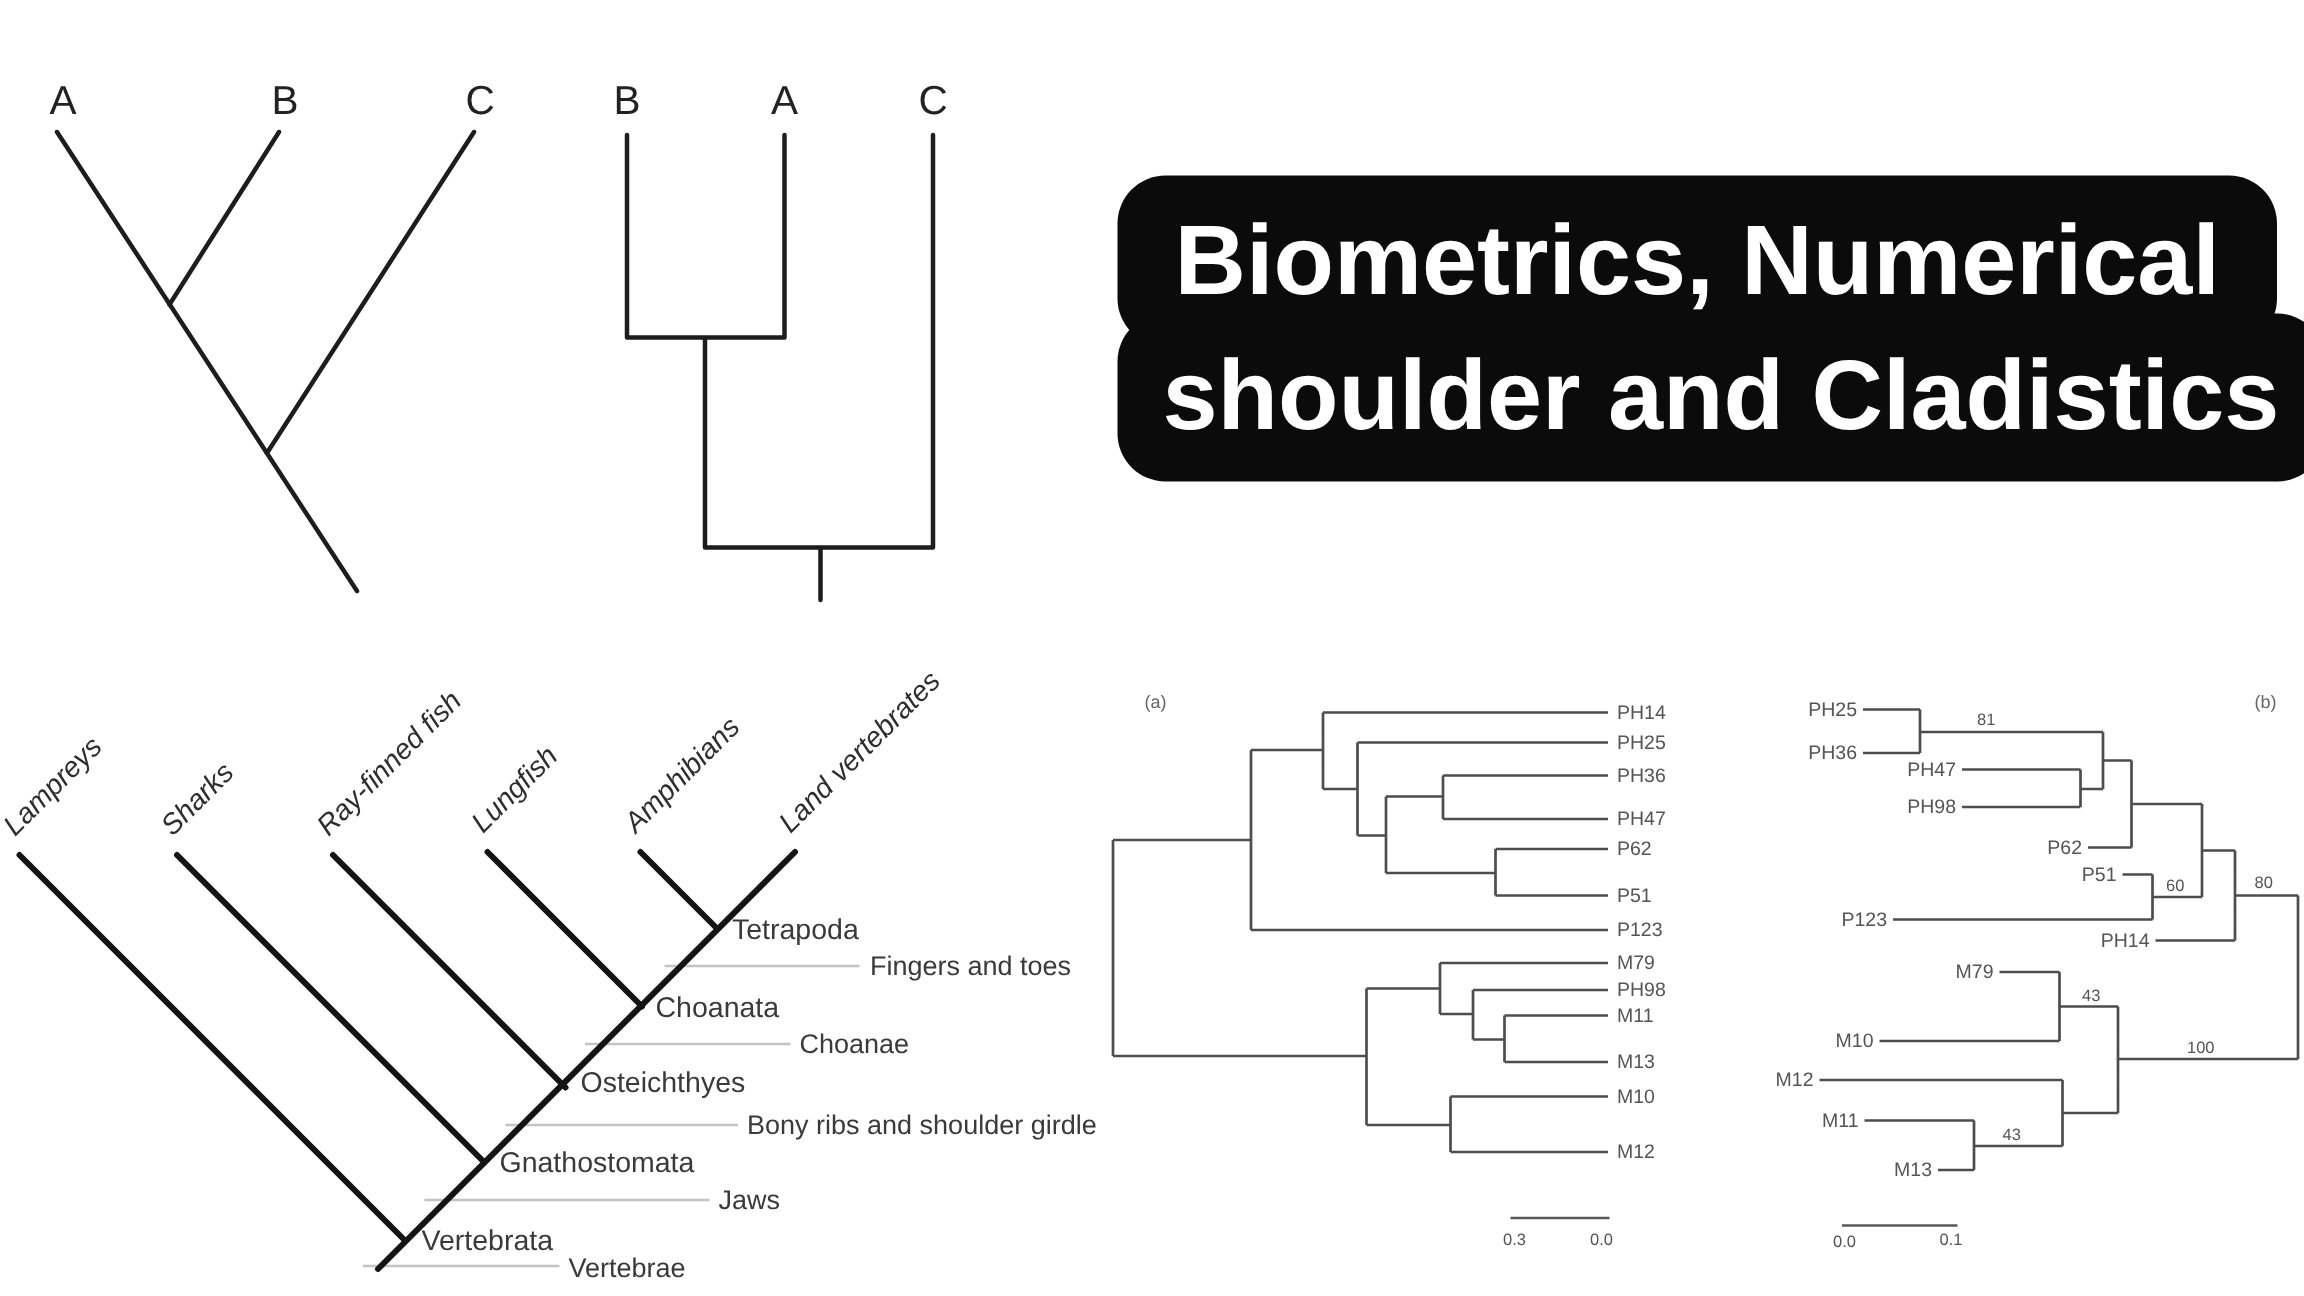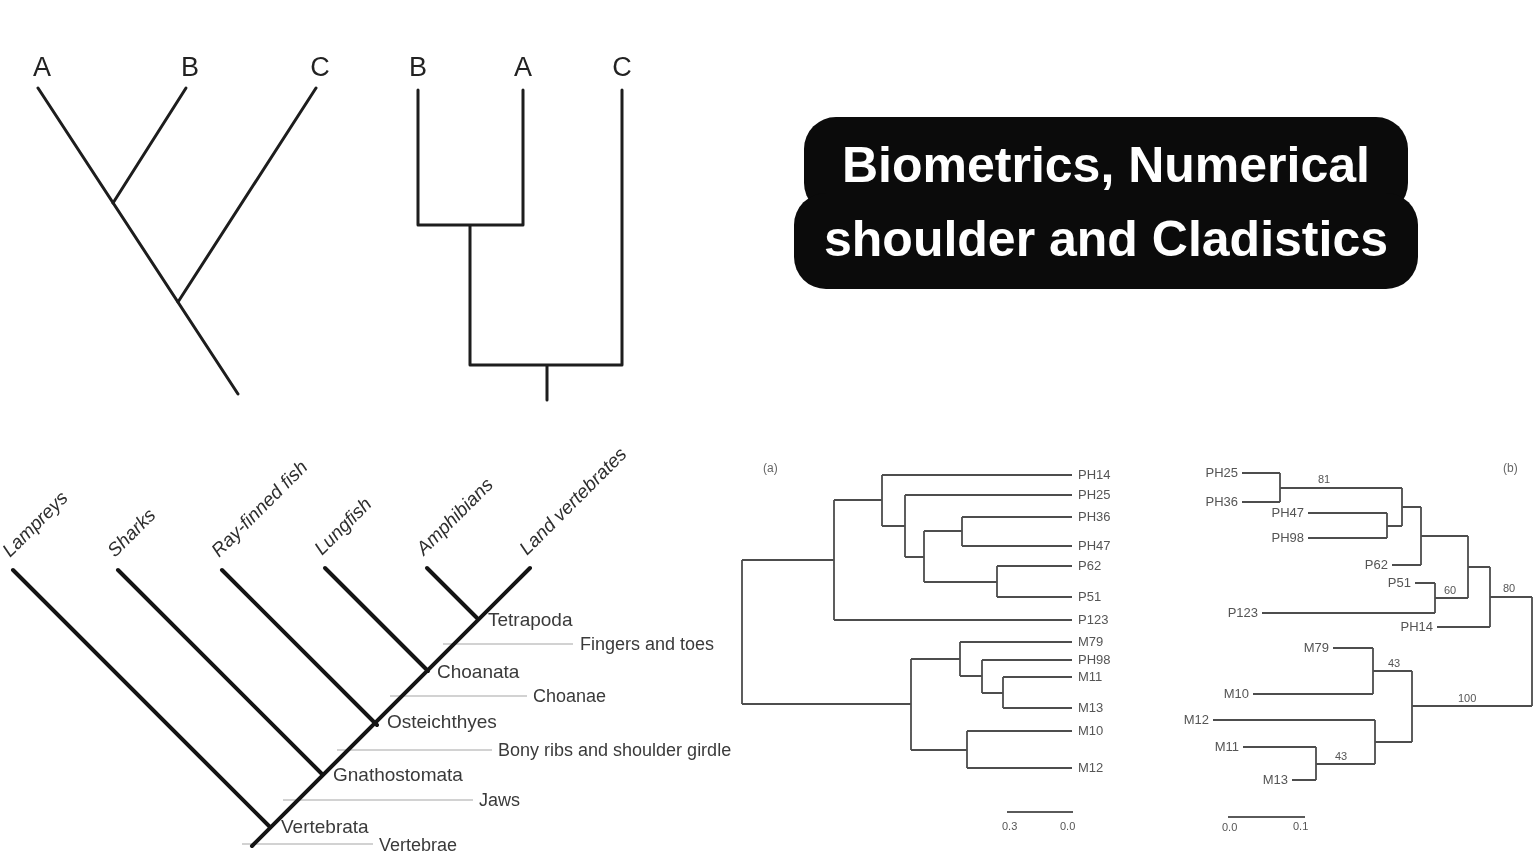--- a/index.html
+++ b/index.html
@@ -20,21 +20,21 @@
   .dendro-label{font-size:13px;fill:#555;}
   .dendro-label-end{font-size:13px;fill:#555;text-anchor:end;}
   .support-label{font-size:11px;fill:#555;}
   .panel-label{font-size:12px;fill:#666;}
   .scale-num{font-size:11px;fill:#555;}
   #title-block{
     position:absolute;left:745px;top:117px;width:722px;text-align:center;z-index:2;
   }
   .title-line{
     display:inline-block;color:#ffffff;background:#0b0b0b;
-    font-weight:800;font-size:50px;line-height:1.0;border-radius:32px;
+    font-weight:800;font-size:66px;line-height:1.0;border-radius:32px;
     white-space:nowrap;
   }
   .title-line.l1{padding:23px 38px 25px;position:relative;z-index:1;}
   .title-line.l2{padding:21px 30px 25px;margin-top:-22px;position:relative;z-index:2;}
 </style>
 </head>
 <body>
 
 <div id="canvas">
 

